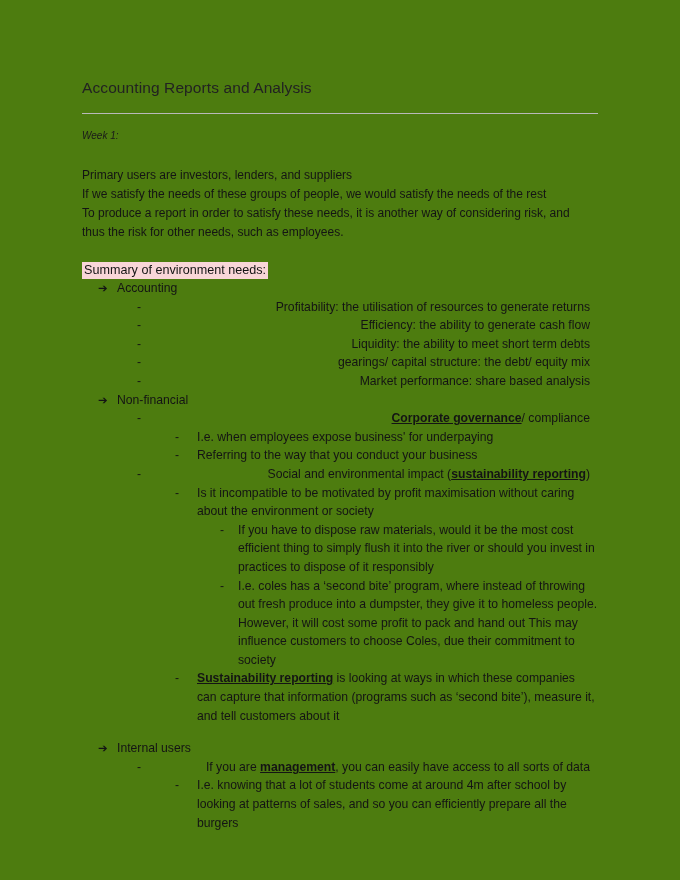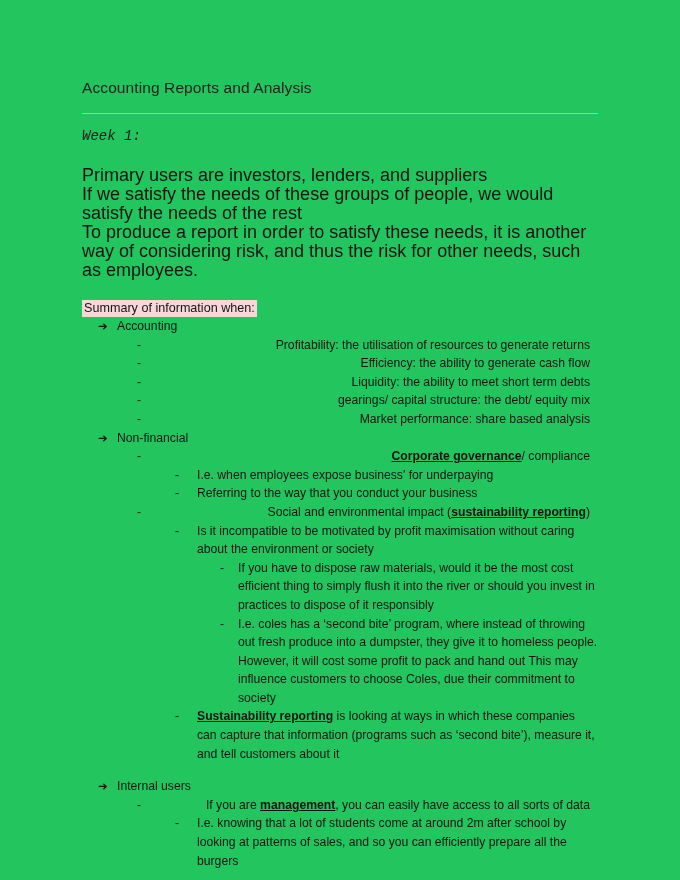--- a/index.html
+++ b/index.html
@@ -13,21 +13,21 @@
     background: #ffffff;
     font-family: "Liberation Sans", sans-serif;
     color: #1a1a1a;
     overflow: hidden;
   }
 
   #page {
     position: relative;
     width: 680px;
     height: 880px;
-    background: #22c55e;
+    background: #4d7c0f;
     box-sizing: border-box;
     padding: 78px 82px 0 82px;
   }
 
   
   .doc-title {
     font-family: "Liberation Sans", sans-serif;
     font-size: 15.5px;
     font-weight: 400;
     color: #222222;
@@ -39,33 +39,33 @@
   .title-rule {
     margin: 15px 0 0 0;
     border: none;
     border-top: 1px solid #b9b9b9;
     height: 0;
     width: 516px;
   }
 
   
   .week-label {
-    font-family: Liberation Mono, monospace;
+    font-family: Liberation Sans, sans-serif;
     font-style: italic;
-    font-size: 14px;
+    font-size: 10px;
     font-weight: 400;
     color: #1a1a1a;
     margin: 14px 0 0 0;
     line-height: 16px;
   }
 
   
   .intro {
     margin: 22px 0 0 0;
-    font-size: 18px;
+    font-size: 12px;
     line-height: 19px;
     color: #141414;
     max-width: 510px;
   }
   .intro .line {
     display: block;
   }
   .intro .wrapline {
     display: block;
   }
@@ -140,21 +140,21 @@
 
   <div class="week-label">Week 1:</div>
 
   <div class="intro">
     <span class="line">Primary users are investors, lenders, and suppliers</span>
     <span class="line">If we satisfy the needs of these groups of people, we would satisfy the needs of the rest</span>
     <span class="wrapline">To produce a report in order to satisfy these needs, it is another way of considering risk, and thus the risk for other needs, such as employees.</span>
   </div>
 
   <div id="sections-host">
-      <div class="section-heading"><span class="hl hl-pink">Summary of information when:</span></div>
+      <div class="section-heading"><span class="hl hl-pink">Summary of environment needs:</span></div>
       <ul class="outline">
         <li class="item lvl1">
           <span class="bullet">➔</span>
           <span class="txt">Accounting</span>
         </li>
         <li class="item lvl2">
           <span class="bullet">-</span>
           <span class="txt">Profitability: the utilisation of resources to generate returns</span>
         </li>
         <li class="item lvl2">
@@ -215,18 +215,18 @@
         <li class="item lvl1">
           <span class="bullet">➔</span>
           <span class="txt">Internal users</span>
         </li>
         <li class="item lvl2">
           <span class="bullet">-</span>
           <span class="txt">If you are <b>management</b>, you can easily have access to all sorts of data</span>
         </li>
         <li class="item lvl3">
           <span class="bullet">-</span>
-          <span class="txt">I.e. knowing that a lot of students come at around 2m after school by looking at patterns of sales, and so you can efficiently prepare all the burgers</span>
+          <span class="txt">I.e. knowing that a lot of students come at around 4m after school by looking at patterns of sales, and so you can efficiently prepare all the burgers</span>
         </li>
       </ul>
     </div>
 
 </div>
 
 </body></html>

